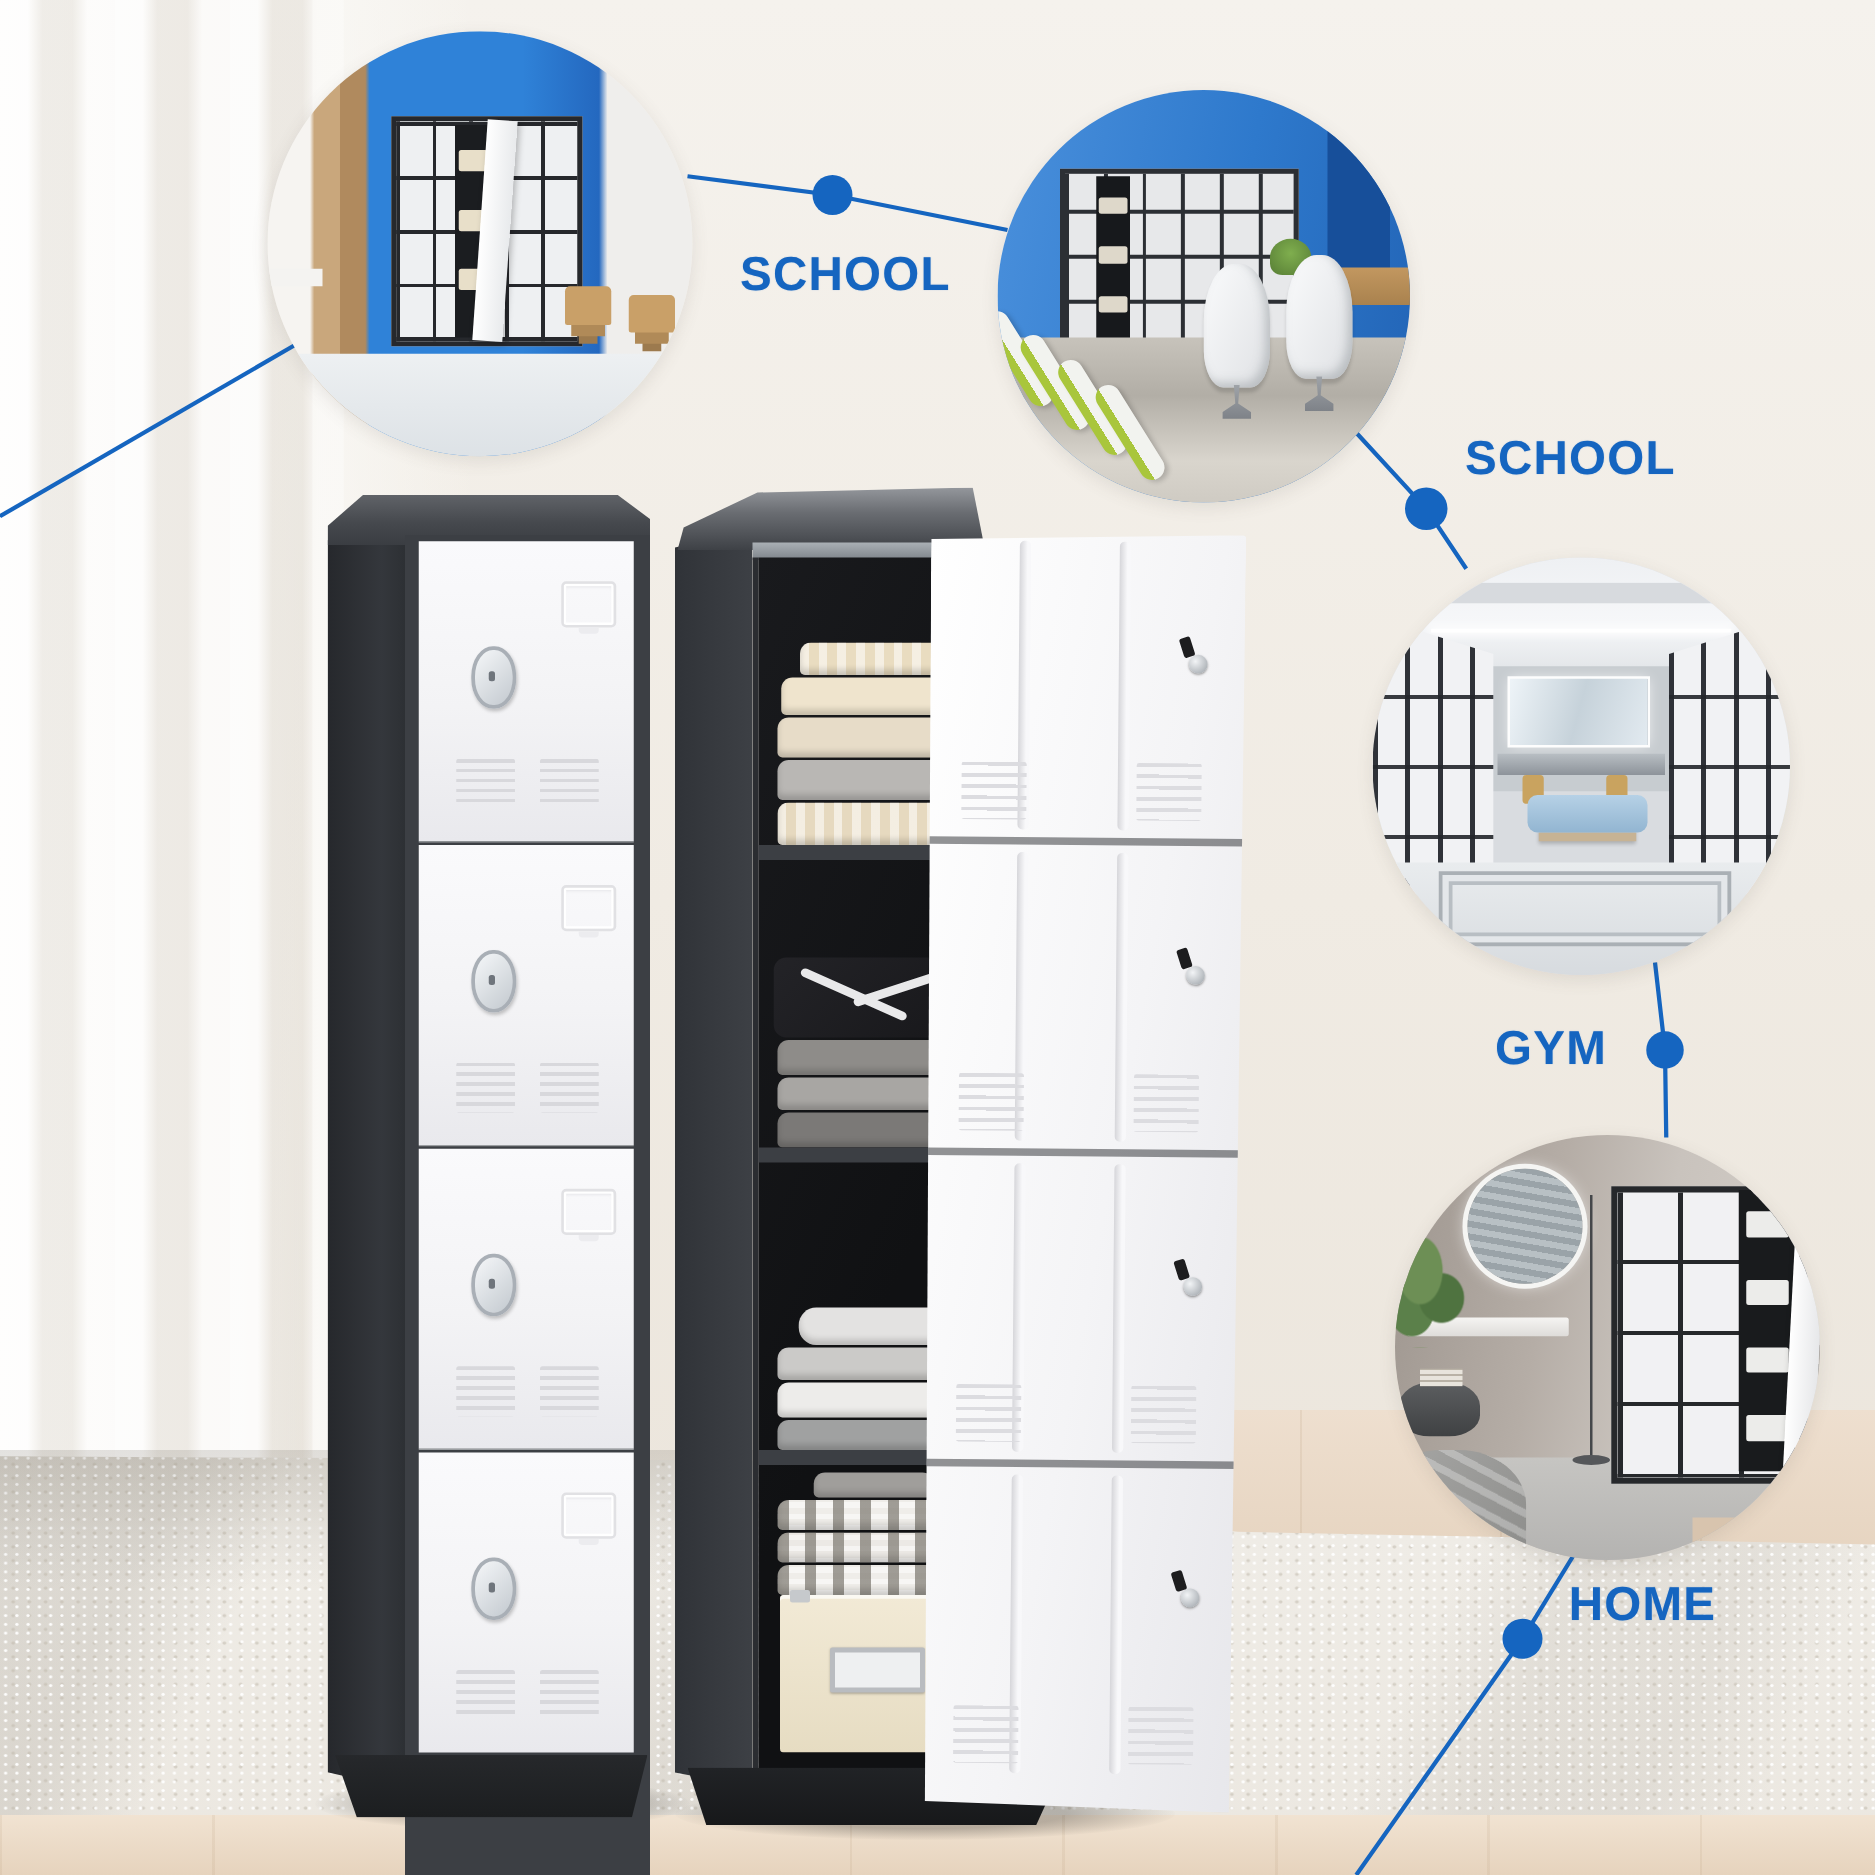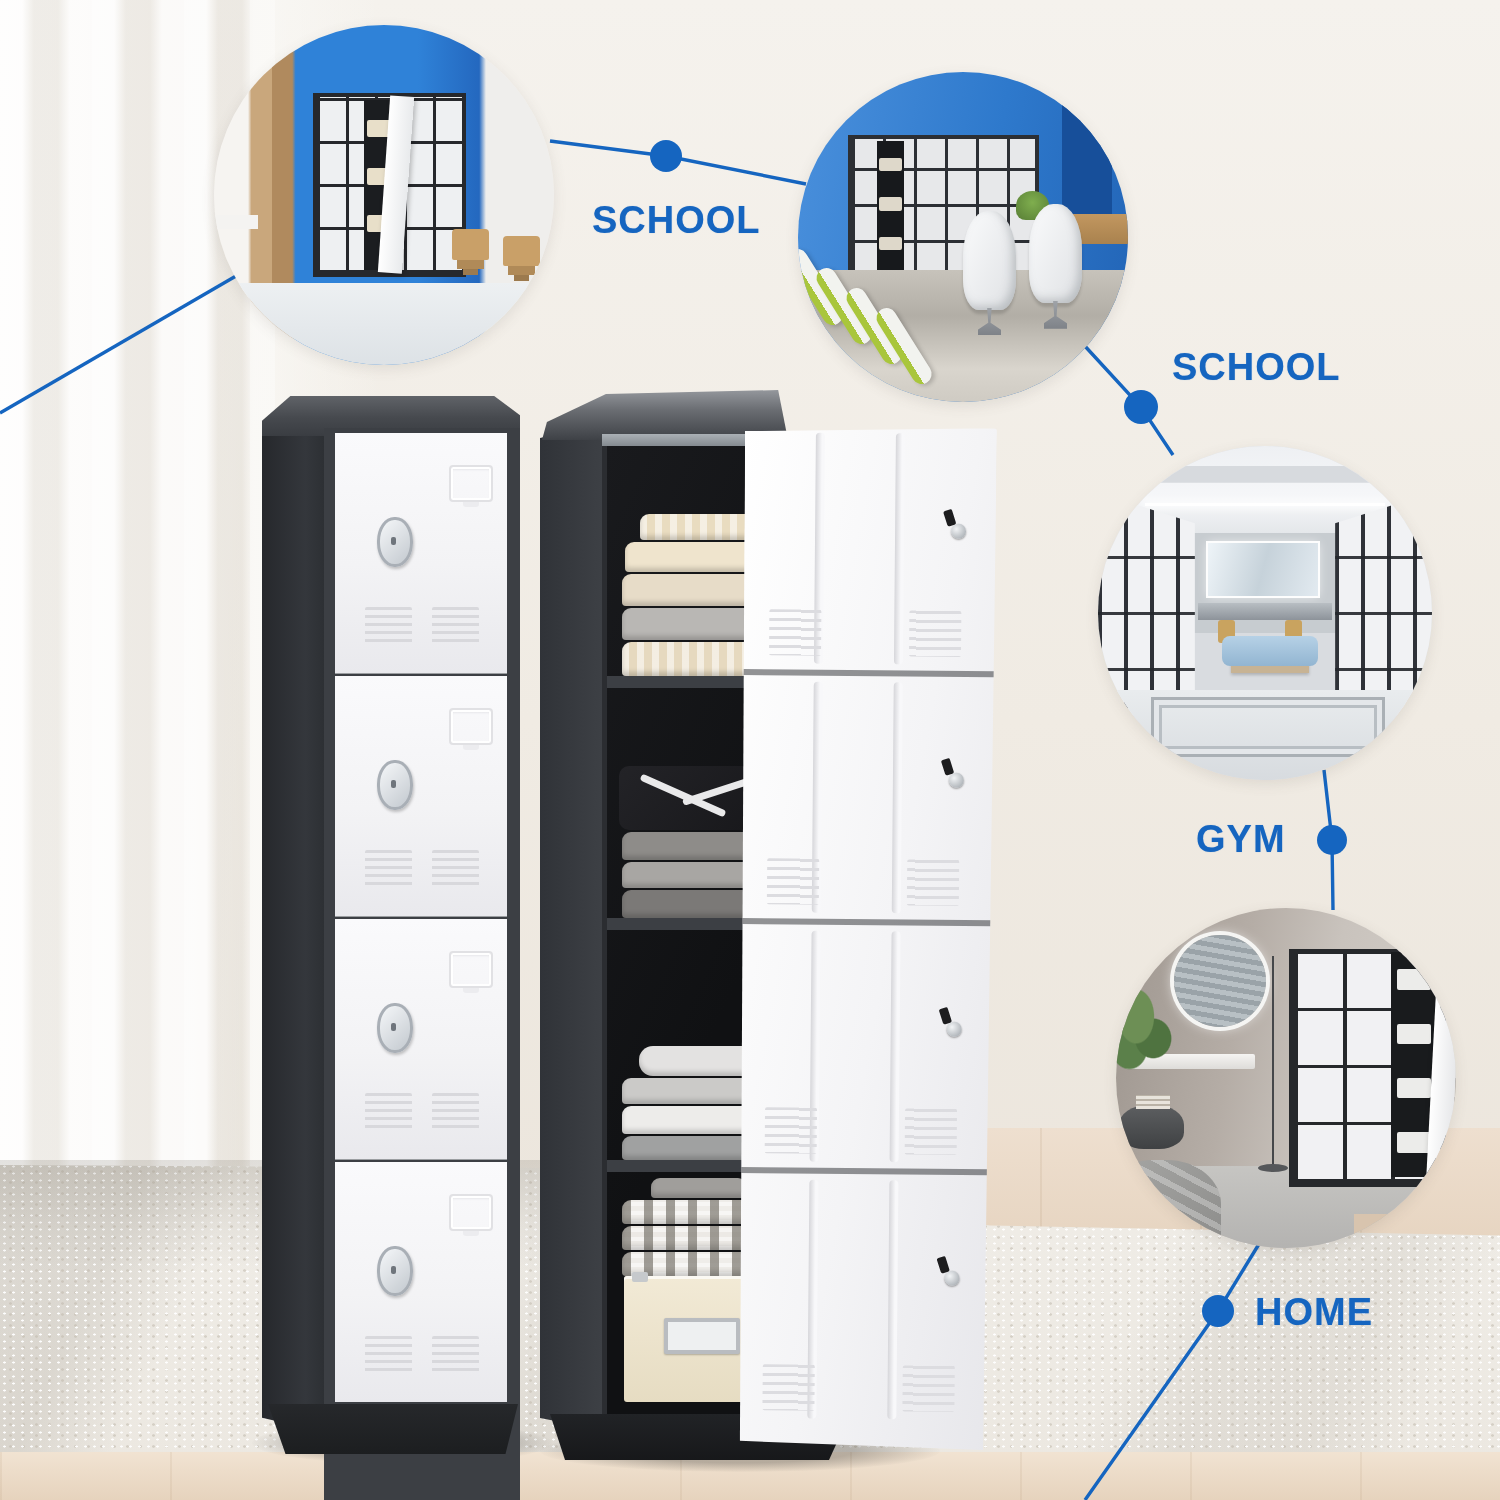--- a/index.html
+++ b/index.html
@@ -120,21 +120,21 @@
   .home-opencol{left:81%;top:13%;width:13%;height:66%;background:#191b1d;}
   .home-stack{left:82.5%;width:10%;height:6%;background:#ececea;border-radius:2px;}
   .home-odoor{left:93%;top:12%;width:7%;height:70%;background:linear-gradient(90deg,#ffffff,#e6e7e9);transform:rotate(3deg);box-shadow:2px 2px 6px rgba(0,0,0,.3);}
 
   
   .scene-label{position:absolute;color:#1565c0;font-weight:700;font-size:38px;letter-spacing:1px;
     font-family:"Liberation Sans",sans-serif;text-shadow:0 0 1px rgba(21,101,192,.35);}
   .l-school{left:592px;top:199px;}
   .l-office{left:1172px;top:346px;}
   .l-gym{left:1196px;top:818px;}
-  .l-home{left:1255px;top:1291px;}
+  .l-home{left:1255px;top:1263px;}
 
   
   .locker{position:absolute;}
   .lk-left{left:262px;top:396px;width:258px;height:1058px;}
   .lkc-side{left:0;top:20px;width:62px;height:1016px;background:linear-gradient(90deg,#26282c,#34373c 70%,#2d3034);
     clip-path:polygon(0 1.6%,100% 0,100% 100%,0 98.6%);}
   .lkc-top{left:0;top:0;width:258px;height:40px;
     background:linear-gradient(180deg,#606368 0%,#46494e 55%,#3a3d42 100%);
     clip-path:polygon(0 62%,11% 0,90% 0,100% 48%,100% 100%,0 100%);}
   .lkc-front{left:62px;top:32px;width:196px;height:1372px;background:#3c3f44;

